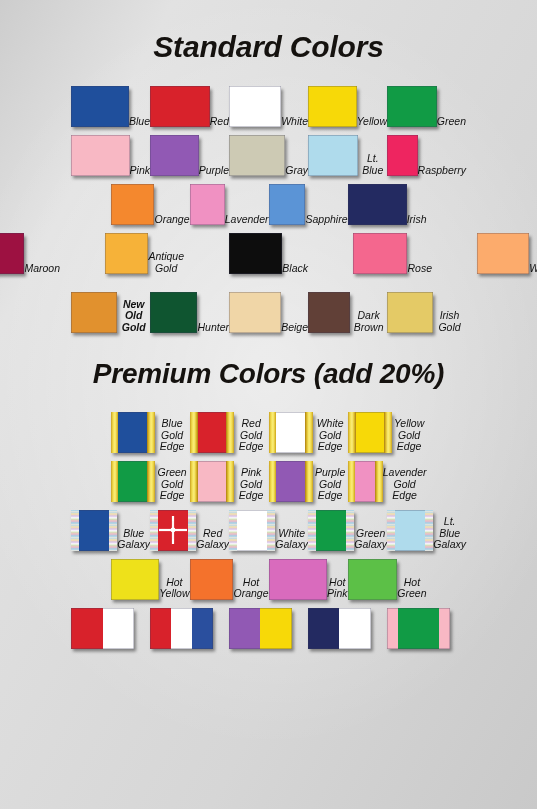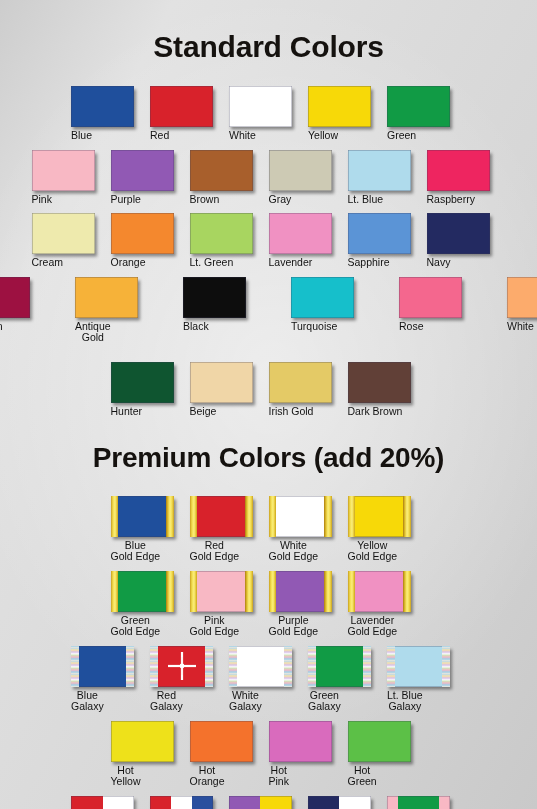--- a/index.html
+++ b/index.html
@@ -17,20 +17,21 @@
 
   #sheet {
     position: relative;
     width: 537px;
     height: 809px;
     box-sizing: border-box;
     background:
       radial-gradient(ellipse 78% 62% at 50% 46%, rgba(255,255,255,0.50) 0%, rgba(255,255,255,0.20) 45%, rgba(255,255,255,0.0) 75%),
       linear-gradient(118deg, #cdcdcd 0%, #e2e2e2 18%, #dcdcdc 42%, #d6d6d6 66%, #c9c9c9 100%);
     overflow: hidden;
+    font-style: italic;
   }
   
   #sheet::before {
     content: "";
     position: absolute;
     inset: 0;
     pointer-events: none;
     background-image:
       radial-gradient(rgba(255,255,255,0.35) 0.6px, transparent 0.7px),
       radial-gradient(rgba(0,0,0,0.035) 0.6px, transparent 0.7px);
@@ -64,22 +65,22 @@
 
   .row {
     display: flex;
     justify-content: center;
     align-items: flex-start;
   }
 
   .cell {
     width: 79px;
     display: flex;
-    flex-direction: column;
-    align-items: flex-start;
+    flex-direction: row;
+    align-items: flex-end;
   }
 
   .swatch-wrap {
     position: relative;
     width: 63px;
     height: 41px;
   }
 
   .swatch {
     position: absolute;
@@ -197,79 +198,61 @@
             <div class="label">Pink</div>
           </div>
           <div class="cell">
             <div class="swatch-wrap">
               <div class="swatch" style="background: rgb(145, 89, 180);"></div>
             </div>
             <div class="label">Purple</div>
           </div>
           <div class="cell">
             <div class="swatch-wrap">
-              <div class="swatch" style="background: rgb(168, 95, 44);"></div>
-            </div>
-            <div class="label">Brown</div>
-          </div>
-          <div class="cell">
-            <div class="swatch-wrap">
               <div class="swatch" style="background: rgb(205, 202, 180);"></div>
             </div>
             <div class="label">Gray</div>
           </div>
           <div class="cell">
             <div class="swatch-wrap">
               <div class="swatch" style="background: rgb(175, 219, 236);"></div>
             </div>
             <div class="label">Lt. Blue</div>
           </div>
           <div class="cell">
             <div class="swatch-wrap">
               <div class="swatch" style="background: rgb(238, 37, 96);"></div>
             </div>
             <div class="label">Raspberry</div>
           </div>
         </div>
         <div class="row" style="margin-bottom: 8px;">
           <div class="cell">
             <div class="swatch-wrap">
-              <div class="swatch" style="background: rgb(238, 234, 173);"></div>
-            </div>
-            <div class="label">Cream</div>
-          </div>
-          <div class="cell">
-            <div class="swatch-wrap">
               <div class="swatch" style="background: rgb(244, 136, 46);"></div>
             </div>
             <div class="label">Orange</div>
           </div>
           <div class="cell">
             <div class="swatch-wrap">
-              <div class="swatch" style="background: rgb(168, 213, 96);"></div>
-            </div>
-            <div class="label">Lt. Green</div>
-          </div>
-          <div class="cell">
-            <div class="swatch-wrap">
               <div class="swatch" style="background: rgb(240, 145, 194);"></div>
             </div>
             <div class="label">Lavender</div>
           </div>
           <div class="cell">
             <div class="swatch-wrap">
               <div class="swatch" style="background: rgb(91, 148, 214);"></div>
             </div>
             <div class="label">Sapphire</div>
           </div>
           <div class="cell">
             <div class="swatch-wrap">
               <div class="swatch" style="background: rgb(35, 42, 97);"></div>
             </div>
-            <div class="label">Navy</div>
+            <div class="label">Irish</div>
           </div>
         </div>
         <div class="row" style="margin-bottom: 18px; gap: 45px;">
           <div class="cell">
             <div class="swatch-wrap">
               <div class="swatch" style="background: rgb(157, 17, 65);"></div>
             </div>
             <div class="label">Maroon</div>
           </div>
           <div class="cell">
@@ -280,61 +263,62 @@
 Gold</div>
           </div>
           <div class="cell">
             <div class="swatch-wrap">
               <div class="swatch" style="background: rgb(13, 13, 13);"></div>
             </div>
             <div class="label">Black</div>
           </div>
           <div class="cell">
             <div class="swatch-wrap">
-              <div class="swatch" style="background: rgb(22, 191, 203);"></div>
-            </div>
-            <div class="label">Turquoise</div>
-          </div>
-          <div class="cell">
-            <div class="swatch-wrap">
               <div class="swatch" style="background: rgb(244, 103, 142);"></div>
             </div>
             <div class="label">Rose</div>
           </div>
           <div class="cell">
             <div class="swatch-wrap">
               <div class="swatch" style="background: rgb(252, 171, 108);"></div>
             </div>
             <div class="label">White</div>
           </div>
         </div>
         <div class="row" style="margin-bottom: 0px;">
           <div class="cell">
             <div class="swatch-wrap">
+              <div class="swatch" style="background: rgb(225, 145, 46);"></div>
+            </div>
+            <div class="label bold">New
+Old Gold</div>
+          </div>
+          <div class="cell">
+            <div class="swatch-wrap">
               <div class="swatch" style="background: rgb(15, 85, 48);"></div>
             </div>
             <div class="label">Hunter</div>
           </div>
           <div class="cell">
             <div class="swatch-wrap">
               <div class="swatch" style="background: rgb(240, 214, 167);"></div>
             </div>
             <div class="label">Beige</div>
           </div>
           <div class="cell">
             <div class="swatch-wrap">
+              <div class="swatch" style="background: rgb(97, 64, 55);"></div>
+            </div>
+            <div class="label">Dark Brown</div>
+          </div>
+          <div class="cell">
+            <div class="swatch-wrap">
               <div class="swatch" style="background: rgb(228, 202, 102);"></div>
             </div>
             <div class="label">Irish Gold</div>
-          </div>
-          <div class="cell">
-            <div class="swatch-wrap">
-              <div class="swatch" style="background: rgb(97, 64, 55);"></div>
-            </div>
-            <div class="label">Dark Brown</div>
           </div>
         </div>
       </div>
 
     <h1 class="section-title" id="title-premium">Premium Colors (add 20%)</h1>
 
     <div id="premium-rows">
         <div class="row" style="margin-bottom: 8px;">
           <div class="cell">
             <div class="swatch-wrap">

